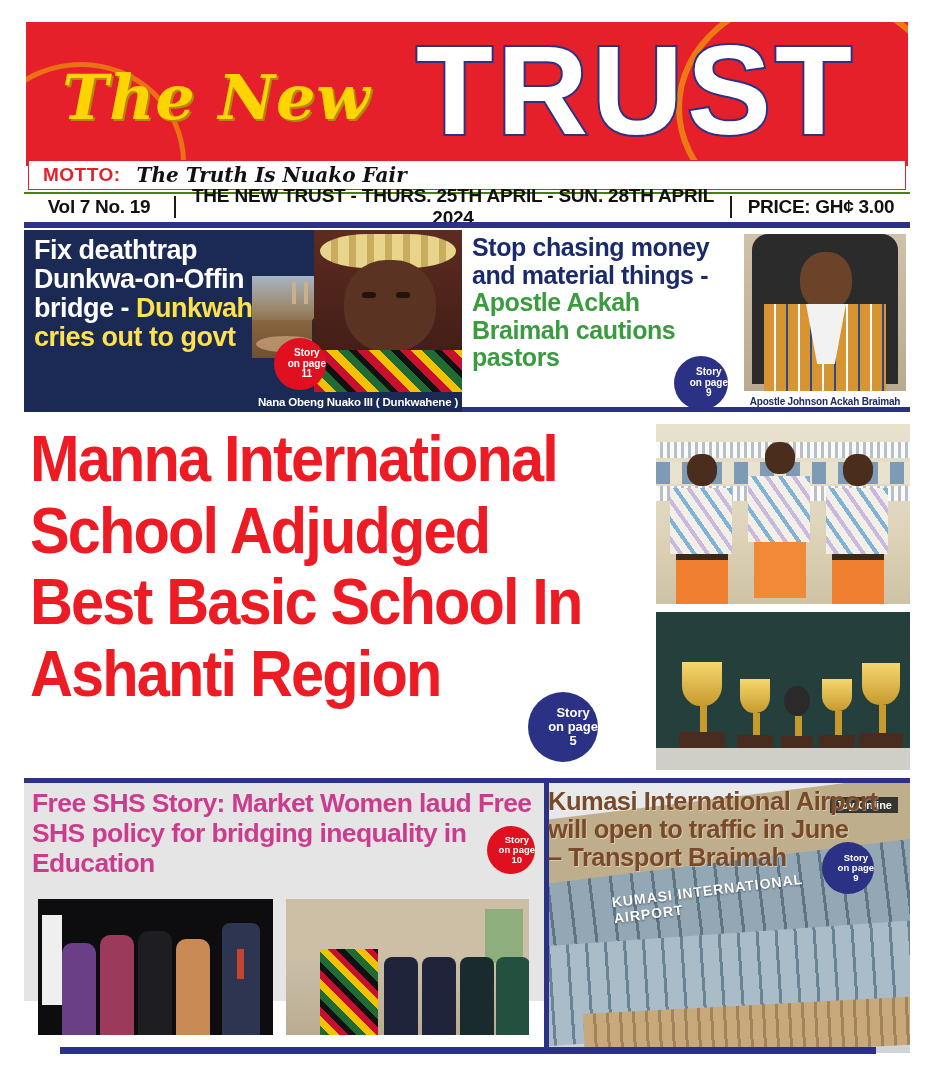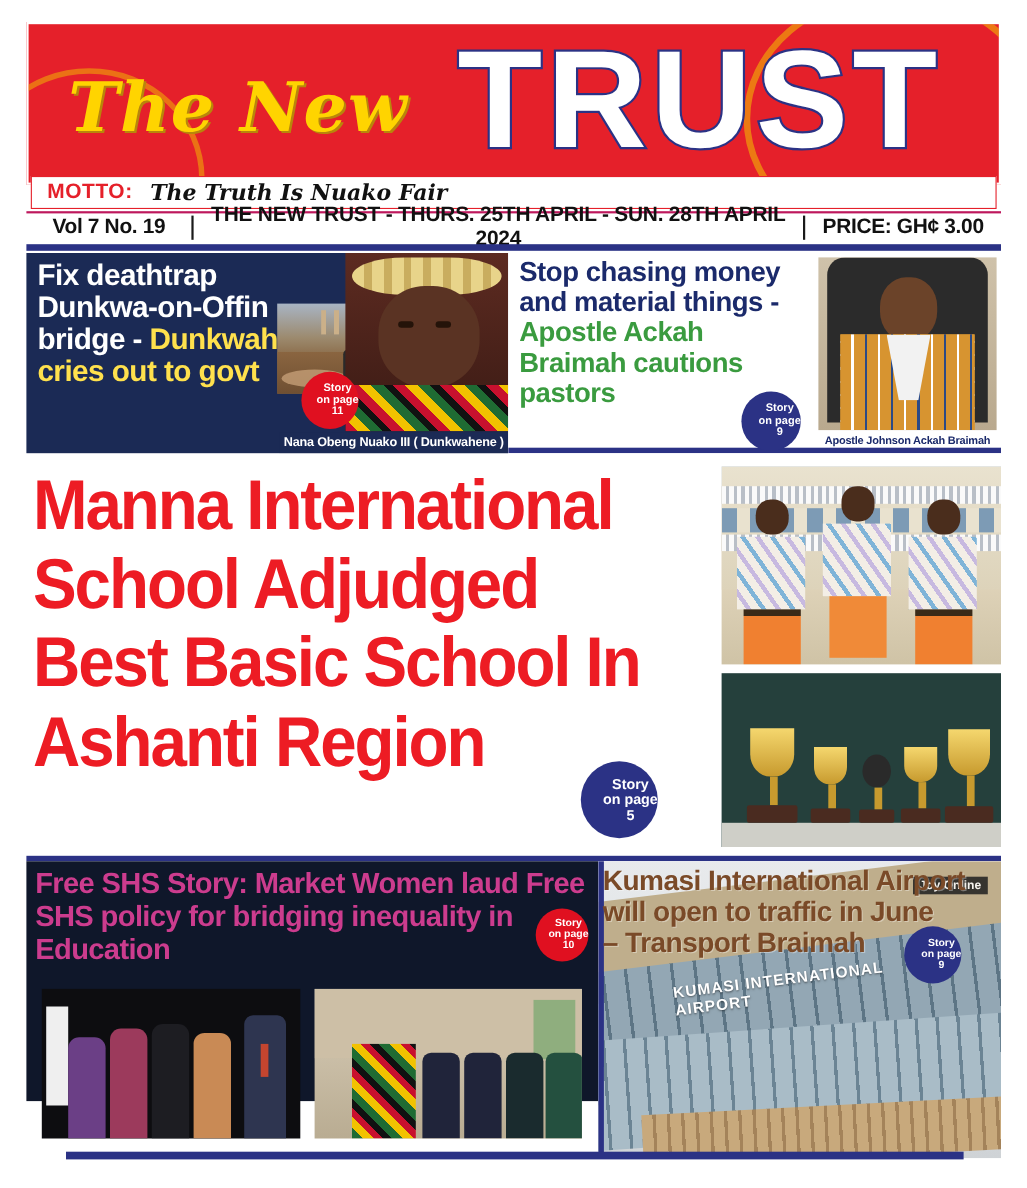--- a/index.html
+++ b/index.html
@@ -26,21 +26,21 @@
   .motto{position:absolute;left:28px;top:160px;width:878px;height:30px;background:#ffffff;
          border:1px solid #e5202a;box-sizing:border-box;display:flex;align-items:center;}
   .motto-label{color:#e5202a;font-weight:bold;font-size:19px;letter-spacing:.5px;padding-left:14px;}
   .motto-text{color:#111;font-family:"DejaVu Serif",serif;font-style:italic;font-weight:bold;
               font-size:20px;padding-left:16px;}
   .motto-site{margin-left:auto;padding-right:14px;color:#111;font-family:"DejaVu Serif",serif;
               font-style:italic;font-weight:bold;font-size:15px;}
 
   
   .infobar{position:absolute;left:24px;top:192px;width:886px;height:28px;display:flex;align-items:center;
-           border-top:2px solid #be185d;box-sizing:border-box;}
+           border-top:2px solid #4d7c0f;box-sizing:border-box;}
   .ib-vol{width:150px;text-align:center;font-weight:bold;font-size:19px;color:#111;letter-spacing:-.3px;
           border-right:2px solid #1a1a1a;}
   .ib-mid{flex:1;text-align:center;font-weight:bold;font-size:19px;color:#111;letter-spacing:-.2px;}
   .ib-price{width:178px;text-align:center;font-weight:bold;font-size:19px;color:#111;letter-spacing:-.3px;
             border-left:2px solid #1a1a1a;}
   .navyrule{position:absolute;left:24px;top:222px;width:886px;height:6px;background:#2b3285;}
 
   
   .toprow{position:absolute;left:24px;top:230px;width:886px;height:182px;display:flex;}
   .t-left{position:relative;width:438px;height:182px;background:#1b2a55;overflow:hidden;}
@@ -140,21 +140,21 @@
   .c1{left:26px;} .c1 .bowl{width:40px;height:44px;} .c1 .stem{height:26px;} .c1 .base{width:46px;height:16px;margin-left:-3px;}
   .c2{left:84px;} .c2 .bowl{width:30px;height:34px;} .c2 .stem{height:22px;} .c2 .base{width:36px;height:13px;margin-left:-3px;}
   .c3{left:128px;} .c3 .bowl{width:26px;height:30px;background:#2a2a2a;border-radius:50%;} .c3 .stem{height:20px;} .c3 .base{width:32px;height:12px;margin-left:-3px;}
   .c4{left:166px;} .c4 .bowl{width:30px;height:32px;} .c4 .stem{height:24px;} .c4 .base{width:36px;height:13px;margin-left:-3px;}
   .c5{left:206px;} .c5 .bowl{width:38px;height:42px;} .c5 .stem{height:28px;} .c5 .base{width:44px;height:15px;margin-left:-3px;}
 
   .midrule{position:absolute;left:24px;top:778px;width:886px;height:5px;background:#2b3285;}
 
   
   .botrow{position:absolute;left:24px;top:783px;width:886px;height:270px;display:flex;}
-  .b-left{position:relative;width:520px;height:218px;background:#0f172a;}
+  .b-left{position:relative;width:520px;height:218px;background:#e5e5e5;}
   .b-right{position:relative;width:366px;height:270px;background:#fff;overflow:hidden;}
 
   .bl-head{position:absolute;left:8px;top:6px;width:505px;color:#cc3c8e;font-weight:bold;
            font-size:26.5px;line-height:1.13;letter-spacing:-.6px;}
   .ph-stage{position:absolute;left:14px;top:116px;width:235px;height:136px;background:#0d0d10;overflow:hidden;}
   .ph-stage .w1,.ph-stage .w2,.ph-stage .w3,.ph-stage .w4{position:absolute;bottom:0;width:34px;height:92px;border-radius:10px 10px 0 0;}
   .ph-stage .w1{left:24px;background:#6b3f86;}
   .ph-stage .w2{left:62px;background:#9c3a5c;height:100px;}
   .ph-stage .w3{left:100px;background:#1d1d22;height:104px;}
   .ph-stage .w4{left:138px;background:#c98a55;height:96px;}

